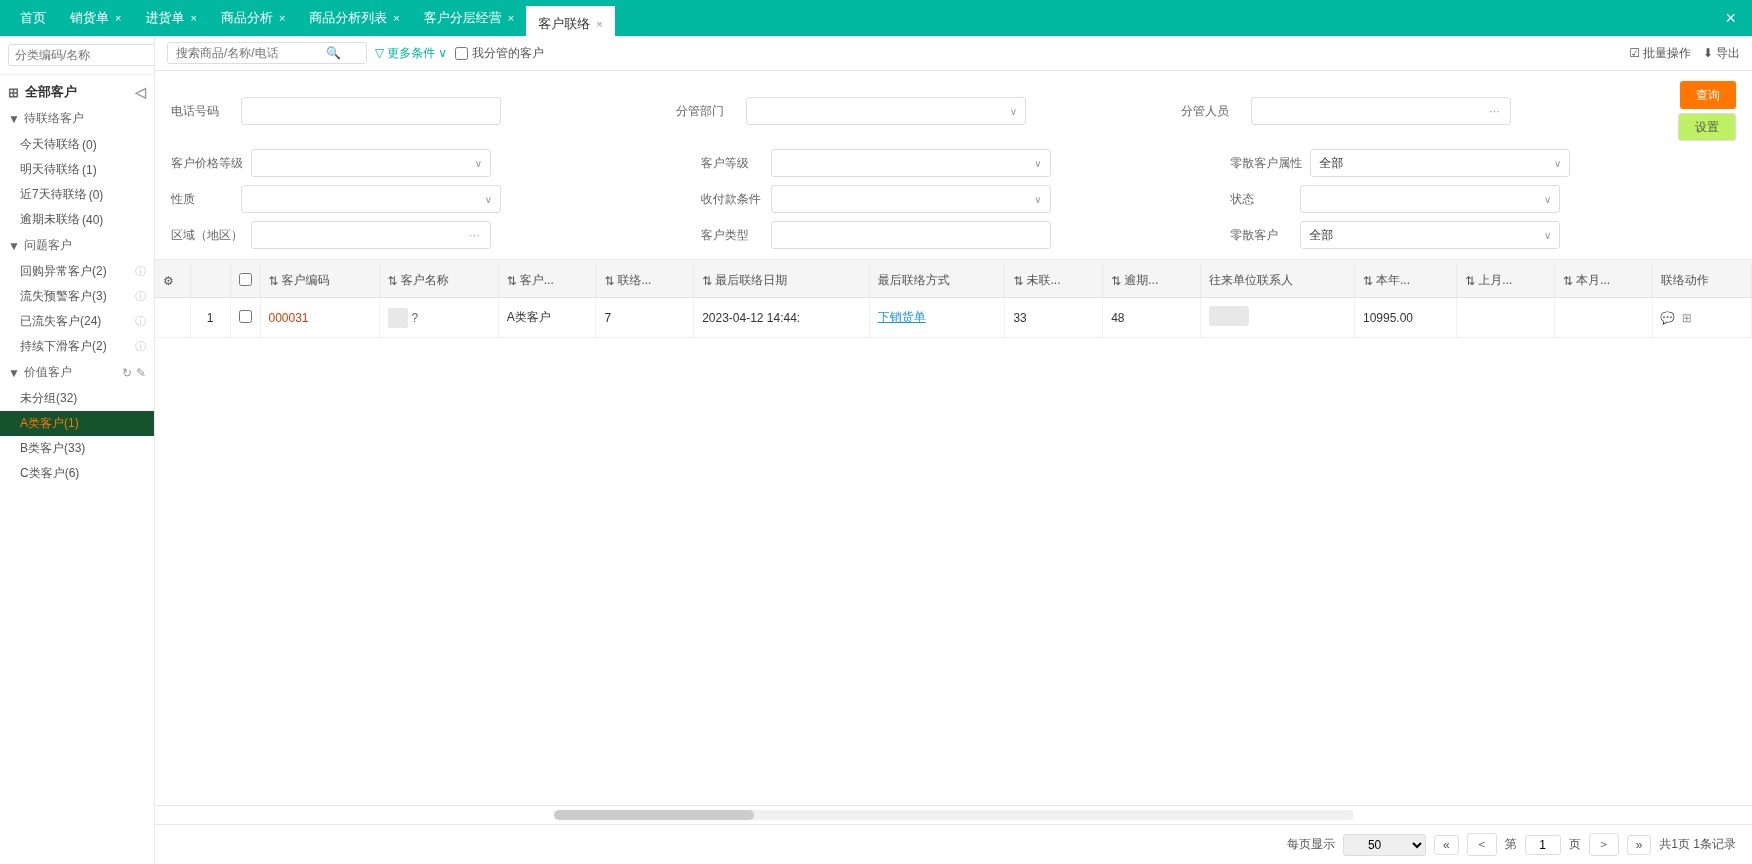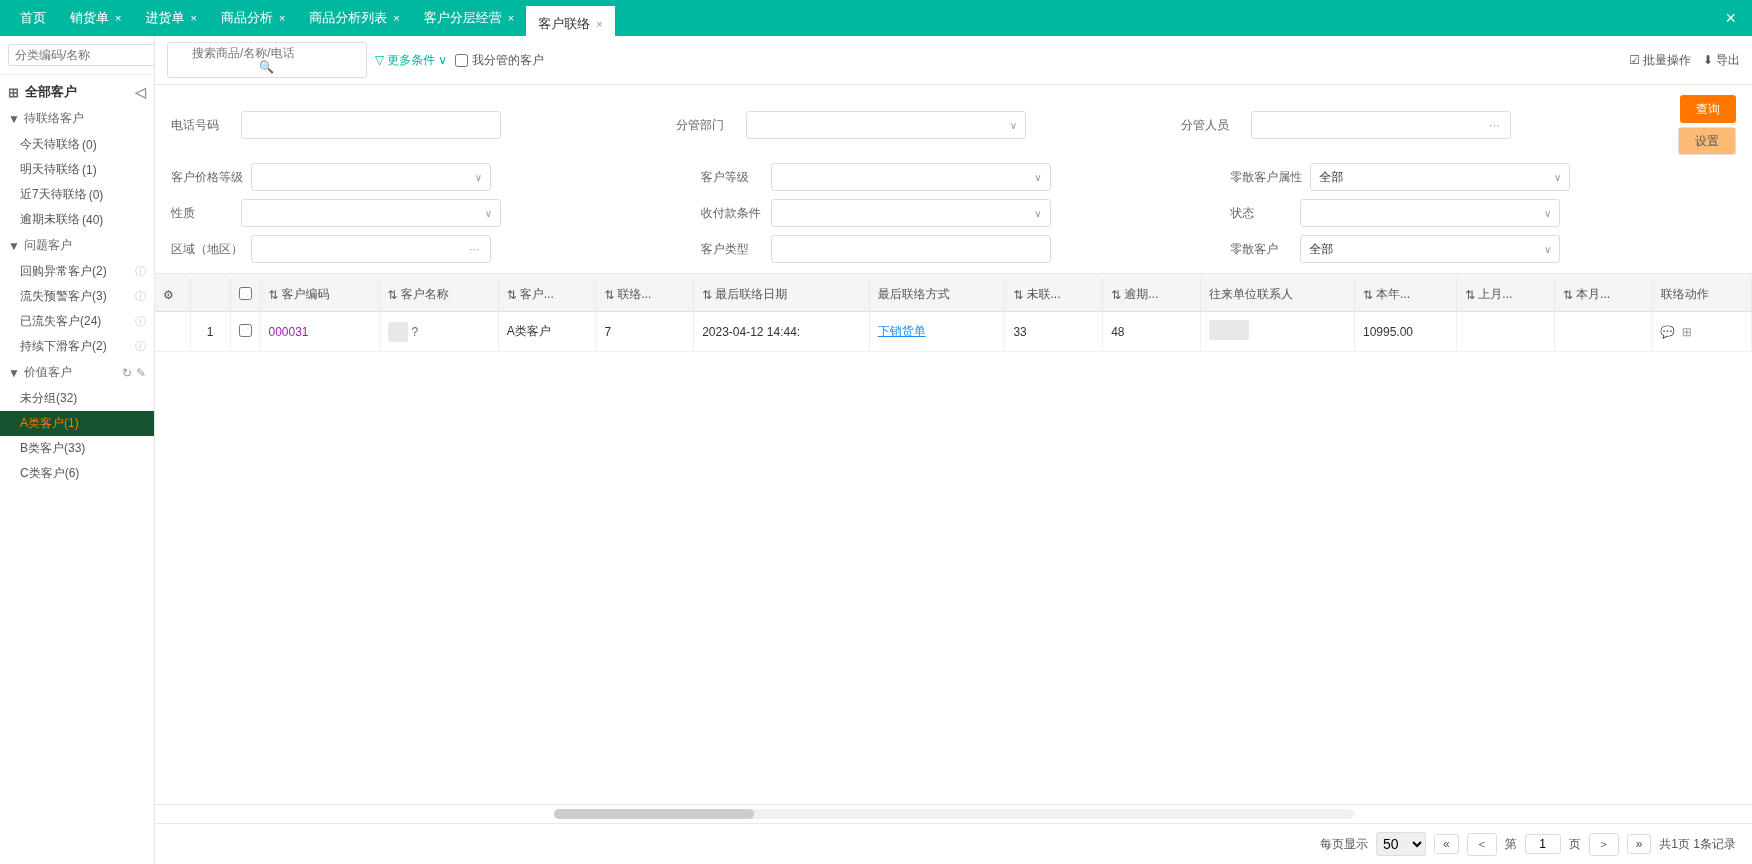--- a/index.html
+++ b/index.html
@@ -123,21 +123,20 @@
       border-bottom: 1px solid #e8e8e8;
       gap: 8px;
     }
     .toolbar-search {
       display: flex;
       align-items: center;
       border: 1px solid #ddd;
       border-radius: 3px;
       padding: 3px 8px;
       width: 200px;
-      flex-direction: column;
     }
     .toolbar-search input {
       border: none;
       outline: none;
       font-size: 12px;
       color: #999;
       width: 150px;
     }
     .toolbar-search .search-icon { color: #00b8a0; cursor: pointer; }
     .filter-btn {
@@ -223,21 +222,21 @@
       background: #ff7700;
       color: #fff;
       border: none;
       border-radius: 3px;
       padding: 5px 16px;
       cursor: pointer;
       font-size: 12px;
       height: 28px;
     }
     .settings-btn {
-      background: #fdba74;
+      background: #bef264;
       color: #555;
       border: 1px solid #ddd;
       border-radius: 3px;
       padding: 5px 16px;
       cursor: pointer;
       font-size: 12px;
       height: 28px;
       margin-top: 4px;
     }
     .btn-area {
@@ -282,21 +281,21 @@
     }
     tbody td {
       padding: 8px 8px;
       color: #333;
       border-right: 1px solid #f0f0f0;
       white-space: nowrap;
     }
     .col-index { width: 40px; text-align: center; }
     .col-check { width: 30px; text-align: center; }
     .col-gear { width: 35px; text-align: center; }
-    .customer-code { color: #a21caf; }
+    .customer-code { color: #c2410c; }
     .customer-name { color: #666; }
     .link-text { color: #1890ff; cursor: pointer; text-decoration: underline; }
     .action-icons-cell { display: flex; gap: 6px; align-items: center; color: #999; cursor: pointer; }
 
     
     .scroll-bar-area {
       background: #fff;
       border-top: 1px solid #e8e8e8;
       padding: 4px 0;
       display: flex;
@@ -328,22 +327,22 @@
       padding: 8px 16px;
       background: #fff;
       border-top: 1px solid #e8e8e8;
       gap: 8px;
       font-size: 12px;
       color: #555;
     }
     .pagination-select {
       border: 1px solid #ddd;
       border-radius: 3px;
-      padding: 2px 2px;
-      font-size: 14px;
+      padding: 2px 20px;
+      font-size: 12px;
       outline: none;
     }
     .page-btn {
       border: 1px solid #ddd;
       background: #fff;
       border-radius: 3px;
       padding: 2px 8px;
       cursor: pointer;
       font-size: 12px;
       color: #555;

